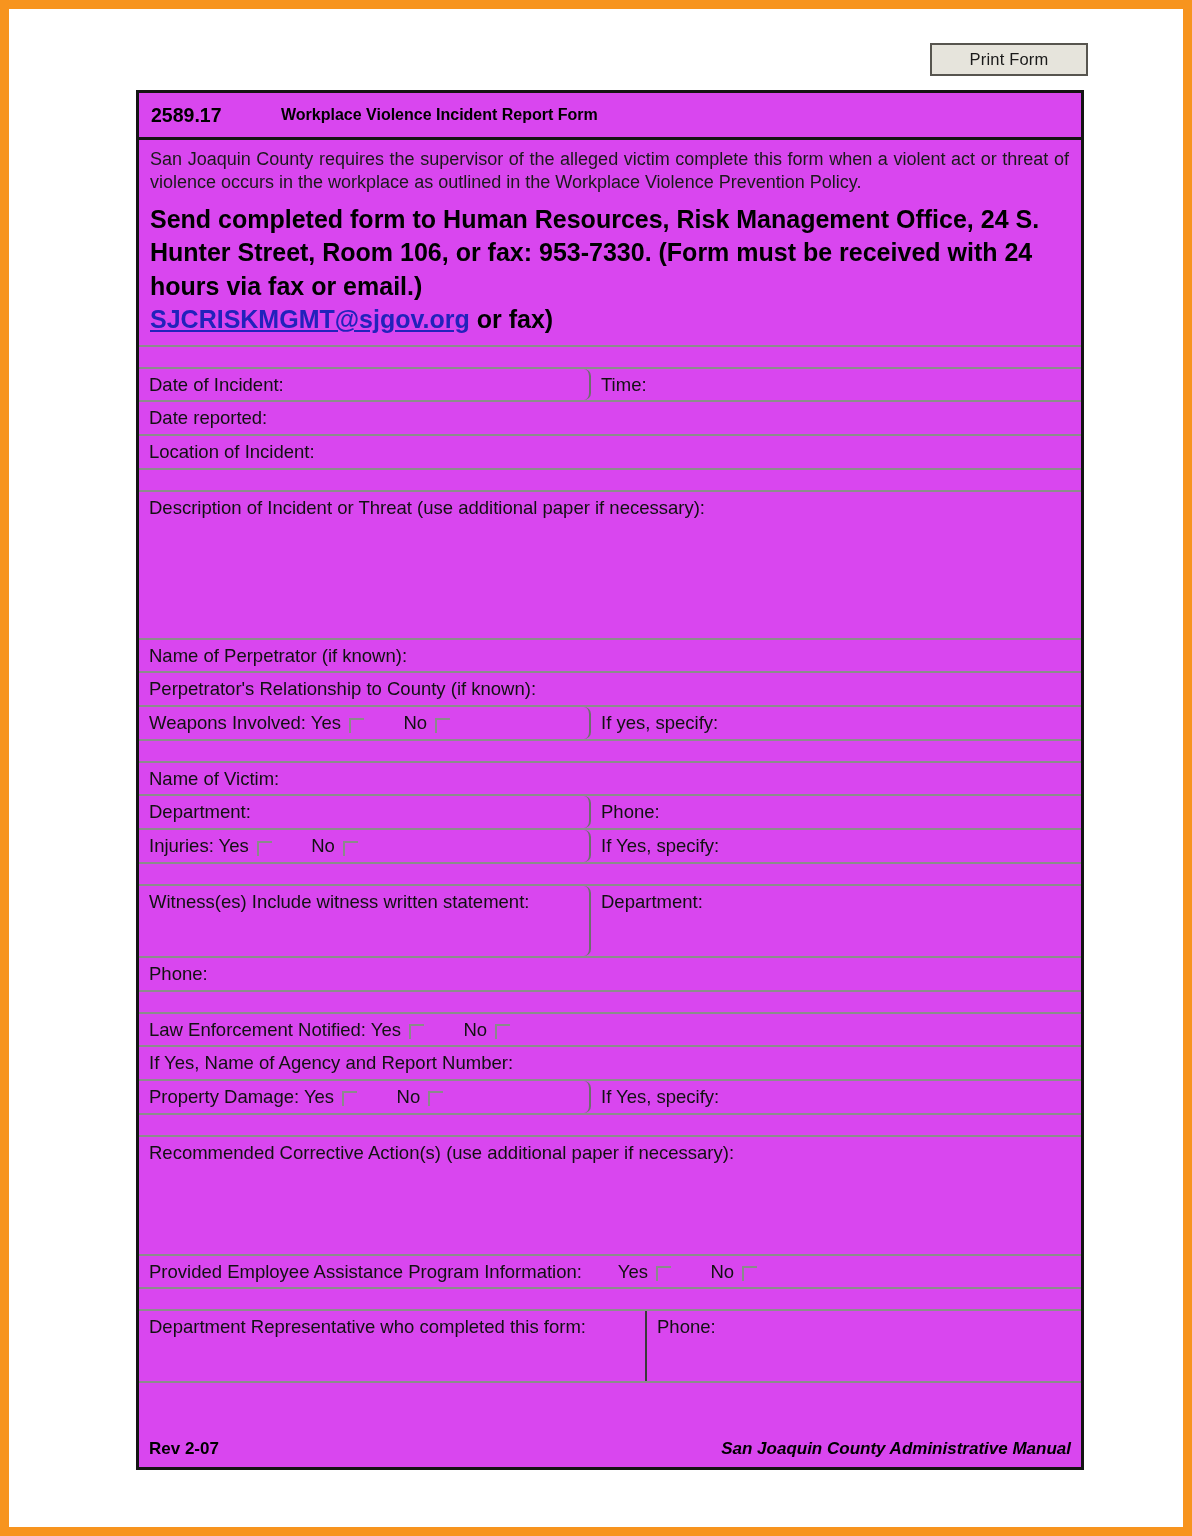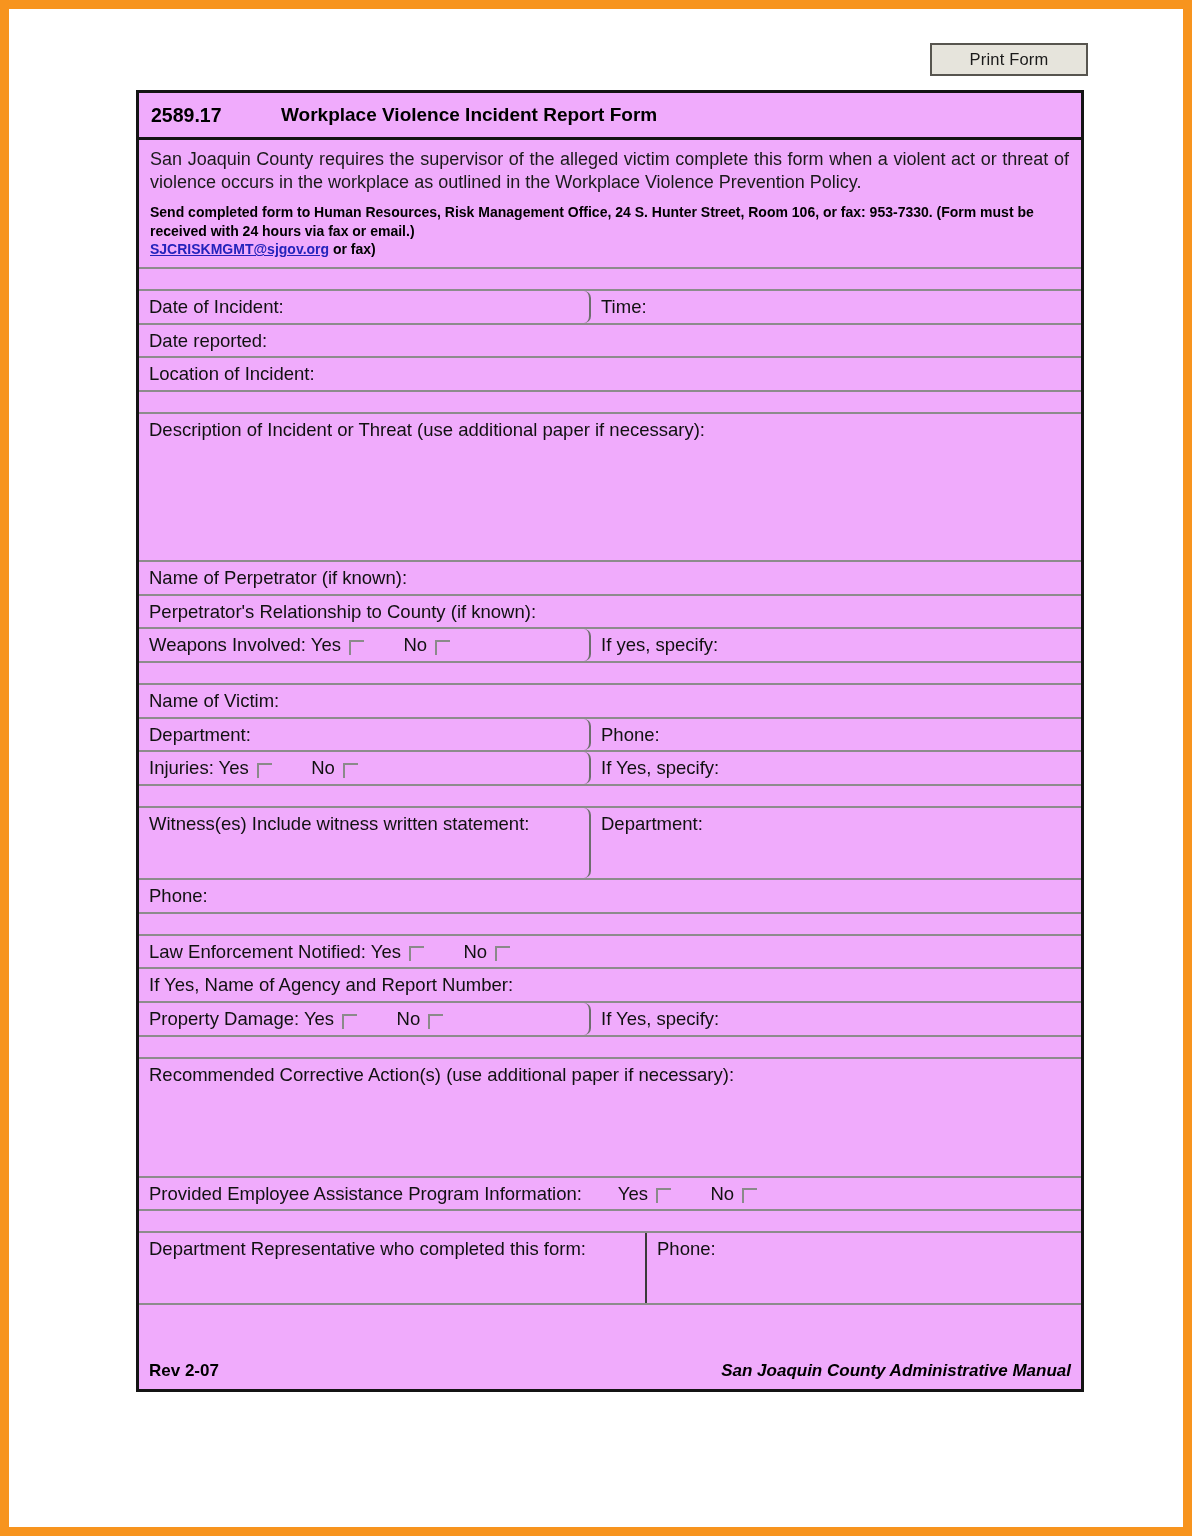--- a/index.html
+++ b/index.html
@@ -58,41 +58,41 @@
   }
 
   
   #form-box {
     position: absolute;
     left: 124px;
     top: 78px;
     width: 948px;
     border: 3px solid #141414;
     box-sizing: border-box;
-    background: #f0abfc;
+    background: #d946ef;
   }
 
   
   .title-row {
     display: flex;
     align-items: center;
     height: 47px;
     padding-left: 12px;
     border-bottom: 3px solid #141414;
     box-sizing: border-box;
   }
   .title-num {
     font-weight: bold;
     font-size: 19.5px;
     color: #000;
     width: 130px;
   }
   .title-text {
     font-weight: bold;
-    font-size: 19px;
+    font-size: 16px;
     color: #000;
   }
 
   
   .grid { padding: 0; }
 
   .row {
     display: flex;
     border-bottom: 2px solid #8c8c8c;
     box-sizing: border-box;
@@ -119,21 +119,21 @@
     padding: 8px 12px 8px 11px;
   }
   #intro-paragraph {
     font-size: 18px;
     line-height: 1.30;
     text-align: justify;
     color: #1a1a1a;
     margin: 0 0 8px 0;
   }
   #intro-bold {
-    font-size: 14px;
+    font-size: 25px;
     font-weight: bold;
     line-height: 1.34;
     color: #000;
     margin: 0;
   }
   #intro-email {
     color: #2222bb;
     font-weight: bold;
     text-decoration: underline;
     margin-top: 20px;

